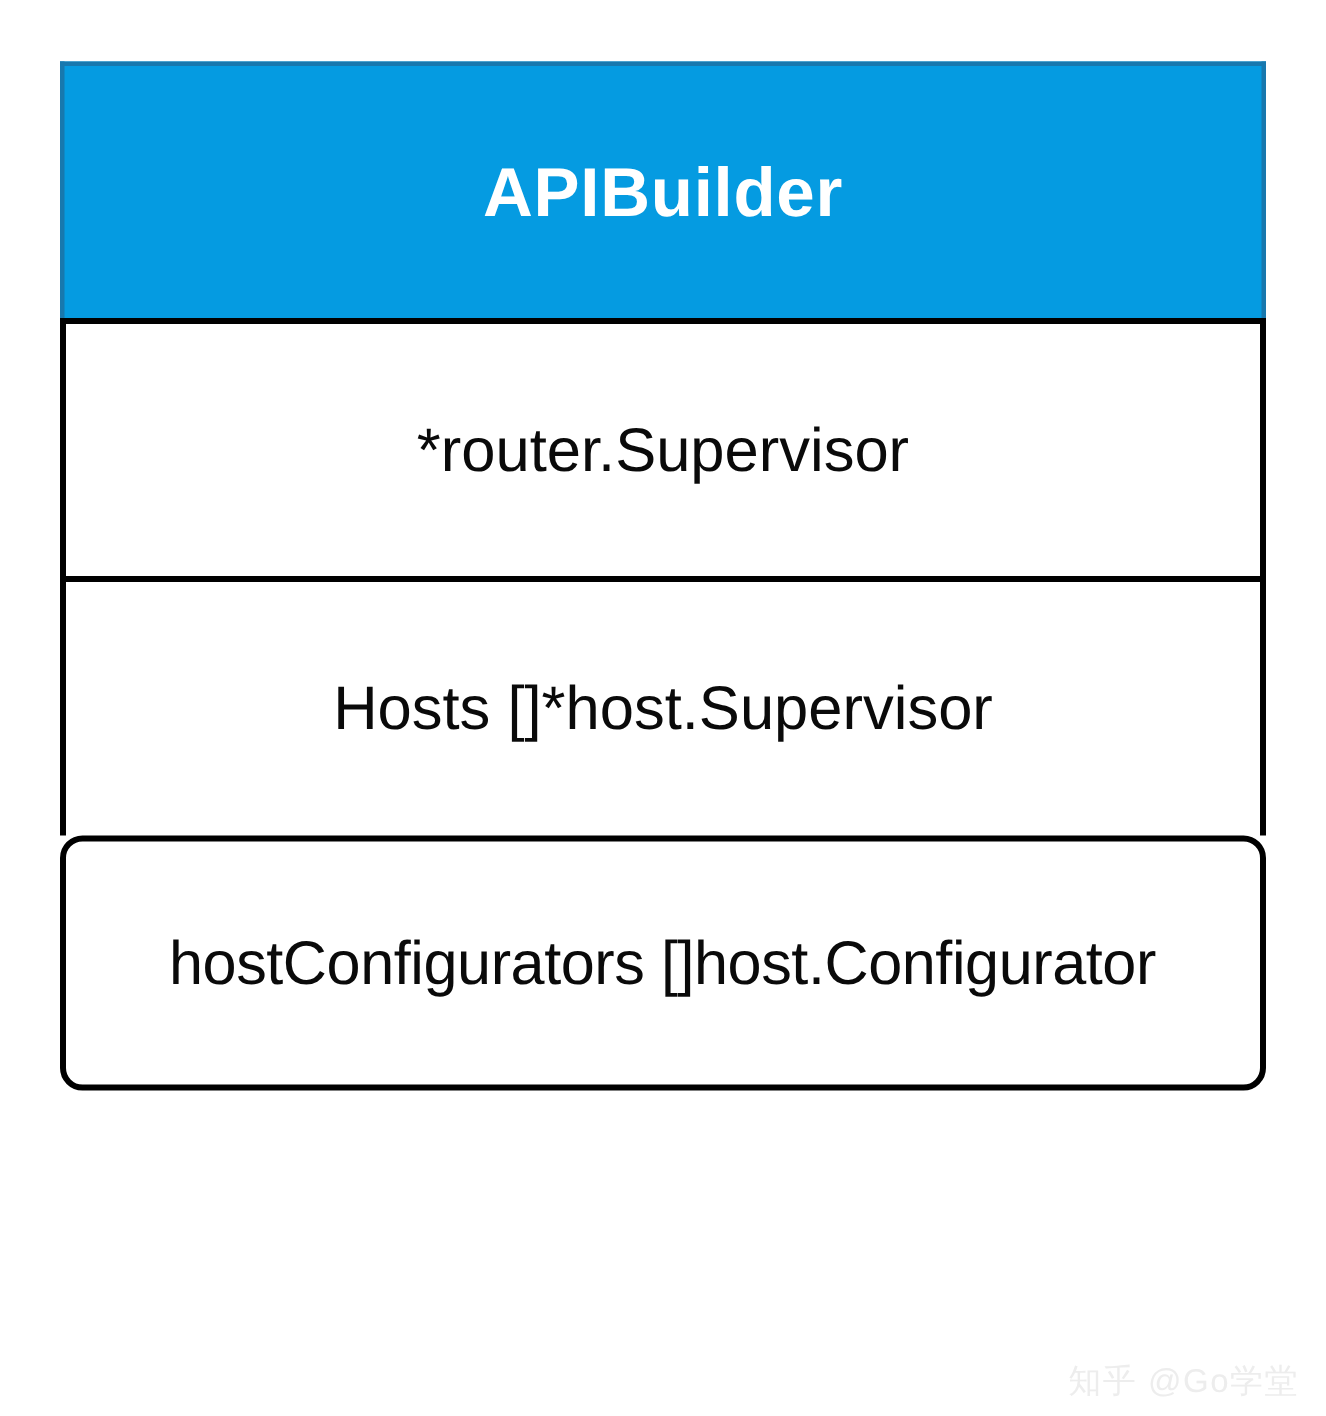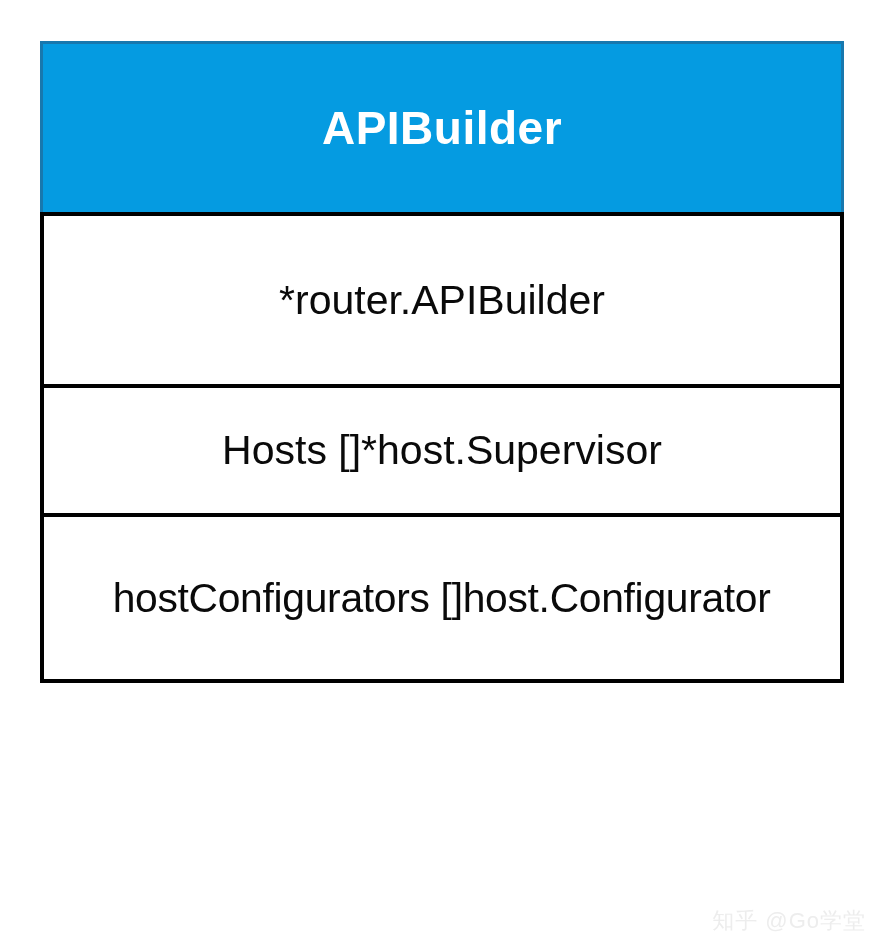--- a/index.html
+++ b/index.html
@@ -70,24 +70,25 @@
     border-top: 4px solid #000000;
     border-bottom: none;
     display: flex;
     align-items: center;
     justify-content: center;
     overflow: hidden;
   }
 
   .field-row:last-child {
     border-bottom: 4px solid #000000;
+    border-radius: 15px;
   }
 
   .row-h-172 { height: 172px; }
-  .row-h-173 { height: 129px; }
+  .row-h-173 { height: 173px; }
   .row-h-170 { height: 170px; }
 
   .field-label {
     color: #0a0a0a;
     font-size: 41px;
     font-weight: 400;
     line-height: 1;
     text-align: center;
     white-space: nowrap;
     font-family: "Liberation Sans", "DejaVu Sans", sans-serif;
@@ -122,21 +123,21 @@
 
   <div class="diagram">
 
     <div class="header-box">
       <div class="header-title">APIBuilder</div>
     </div>
 
     <div class="rows">
 
       <div class="field-row row-h-172">
-        <div class="field-label">*router.APIBuilder</div>
+        <div class="field-label">*router.Supervisor</div>
       </div>
 
 
       <div class="field-row row-h-173">
         <div class="field-label">Hosts []*host.Supervisor</div>
       </div>
 
       <div class="field-row row-h-170">
         <div class="field-label wide">hostConfigurators []host.Configurator</div>
       </div>

